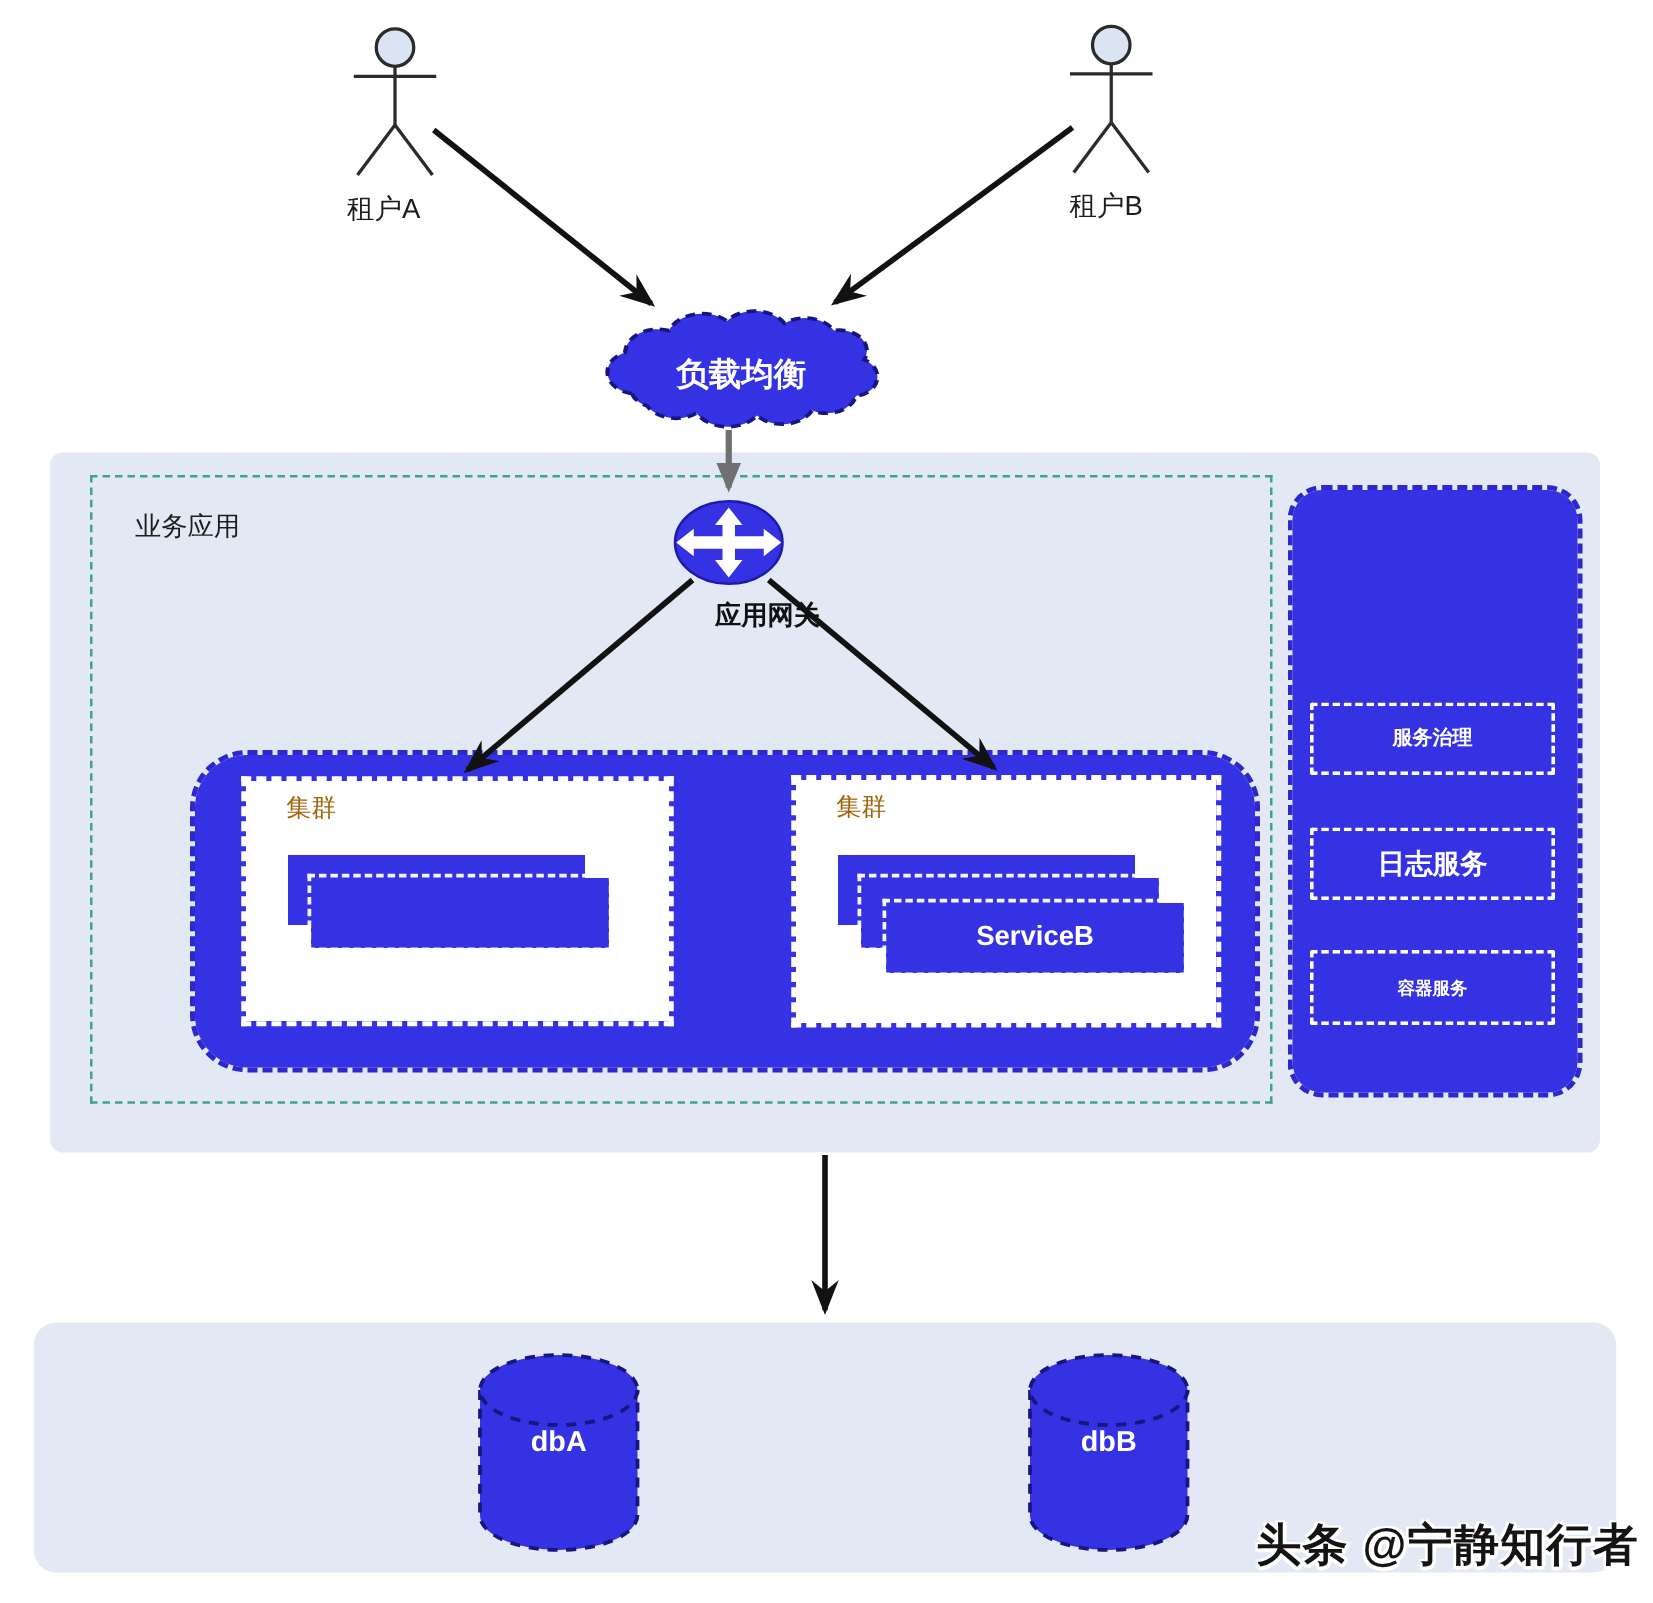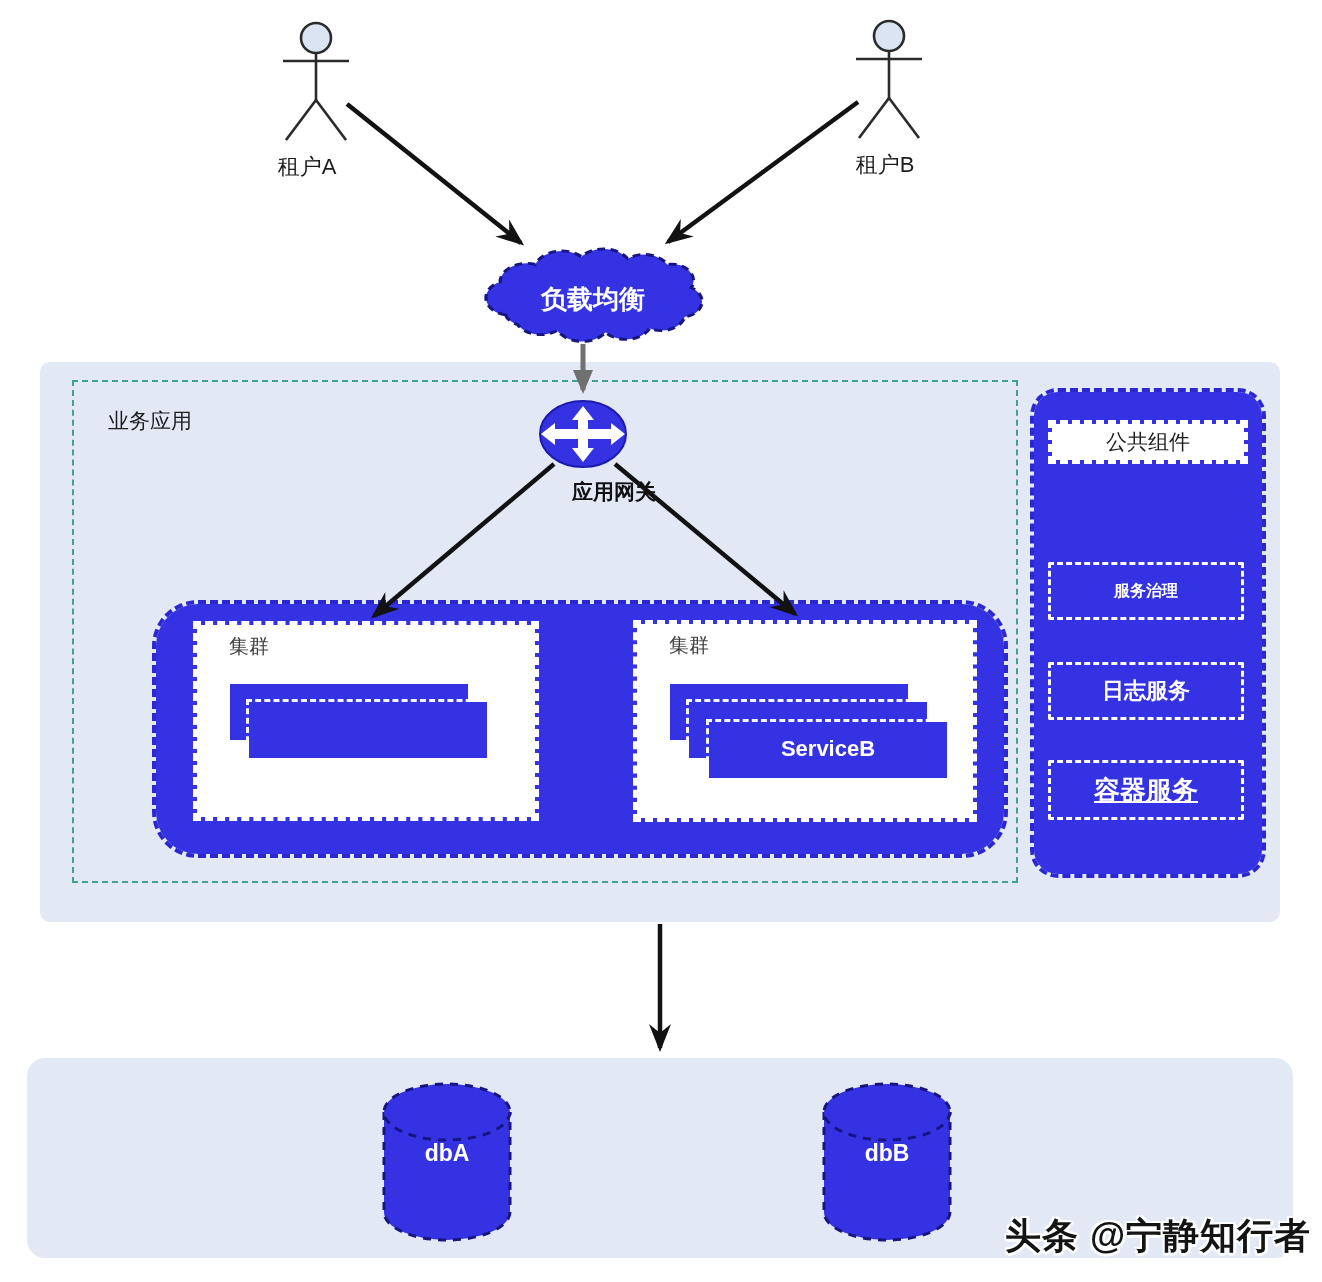--- a/index.html
+++ b/index.html
@@ -9,21 +9,21 @@
   
   .panel-light{background:#e3e8f5;border-radius:10px;}
   .teal-dash{border:2px dashed #3fa394;}
   .blue-block{background:#3432e2;}
   .dash-blue-edge{border:4px dashed #2b28cf;background-clip:padding-box;}
   .white-box{background:#ffffff;border:4px dashed #ffffff;background-clip:padding-box;}
   .svc-rect{background:#3432e2;border:3px dashed rgba(255,255,255,.95);background-clip:padding-box;}
   .sub-box{border:3px dashed #ffffff;border-radius:2px;}
   
   .lbl-dark{color:#1d1d1d;font-size:21px;}
-  .lbl-dark-sm{color:#404040;font-size:20px;}
+  .lbl-dark-sm{color:#a16207;font-size:20px;}
   .lbl-white{color:#ffffff;font-weight:bold;}
   .center{text-align:center;}
   .svg-overlay{position:absolute;left:0;top:0;z-index:6;pointer-events:none;}
   .float-lbl{z-index:10;}
   .watermark{font-size:36px;font-weight:bold;color:#141414;letter-spacing:1px;
     text-shadow:-2px -2px 0 #fff,2px -2px 0 #fff,-2px 2px 0 #fff,2px 2px 0 #fff,0 3px 0 #fff,3px 0 0 #fff;}
 </style>
 </head>
 <body>
 
@@ -45,26 +45,23 @@
 
     <div class="abs white-box" style="left:477px;top:16px;width:336px;height:194px;">
       <div class="abs lbl-dark-sm" style="left:32px;top:8px;">集群</div>
       <div class="abs svc-rect" style="left:30px;top:57px;width:238px;height:56px;"></div>
       <div class="abs svc-rect" style="left:49px;top:75px;width:238px;height:56px;"></div>
       <div class="abs svc-rect lbl-white center" style="left:69px;top:95px;width:238px;height:56px;font-size:22px;line-height:54px;">ServiceB</div>
     </div>
   </div>
 
   <div class="abs blue-block dash-blue-edge" style="left:1030px;top:388px;width:228px;height:482px;border-radius:28px;">
-    <div class="abs white-box center" style="left:14px;top:28px;width:192px;height:36px;">
-      <span class="lbl-dark" style="line-height:36px;">公共组件</span>
-    </div>
     <div class="abs sub-box lbl-white center" style="left:14px;top:170px;width:190px;height:52px;font-size:16px;line-height:52px;">服务治理</div>
     <div class="abs sub-box lbl-white center" style="left:14px;top:270px;width:190px;height:52px;font-size:22px;line-height:52px;">日志服务</div>
-    <div class="abs sub-box lbl-white center" style="left:14px;top:368px;width:190px;height:54px;font-size:26px;line-height:54px;text-decoration:underline;">容器服务</div>
+    <div class="abs sub-box lbl-white center" style="left:14px;top:368px;width:190px;height:54px;font-size:14px;line-height:54px;">容器服务</div>
   </div>
 
   <div class="abs panel-light" style="left:27px;top:1058px;width:1266px;height:200px;border-radius:18px;"></div>
 
   <svg class="svg-overlay" width="1322" height="1282" viewBox="0 0 1322 1282">
     <defs>
       <marker id="ah-black" markerUnits="userSpaceOnUse" markerWidth="28" markerHeight="22" viewBox="0 0 14 11" refX="12" refY="5.5" orient="auto">
         <path d="M0,0 L14,5.5 L0,11 L4.5,5.5 Z" fill="#121212"></path>
       </marker>
       <marker id="ah-gray" markerUnits="userSpaceOnUse" markerWidth="24" markerHeight="20" viewBox="0 0 12 10" refX="10" refY="5" orient="auto">

